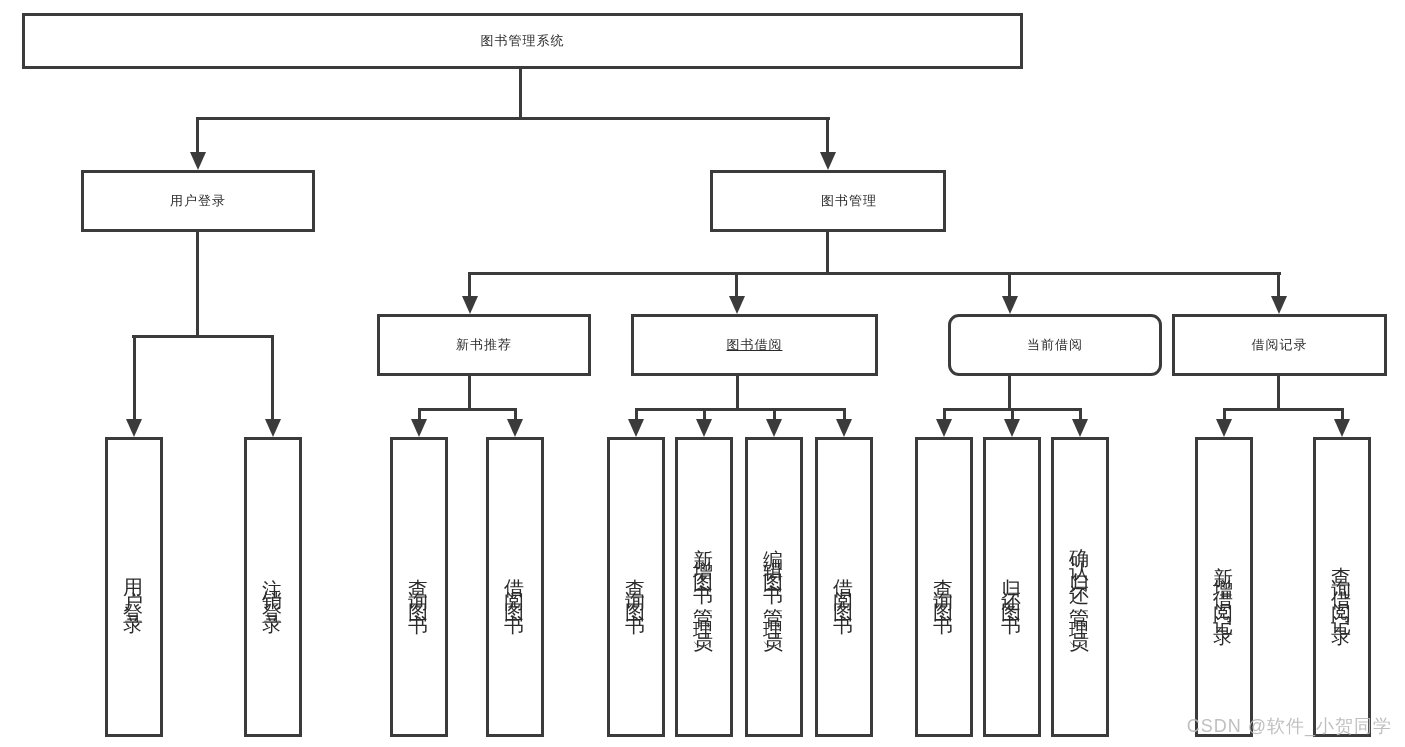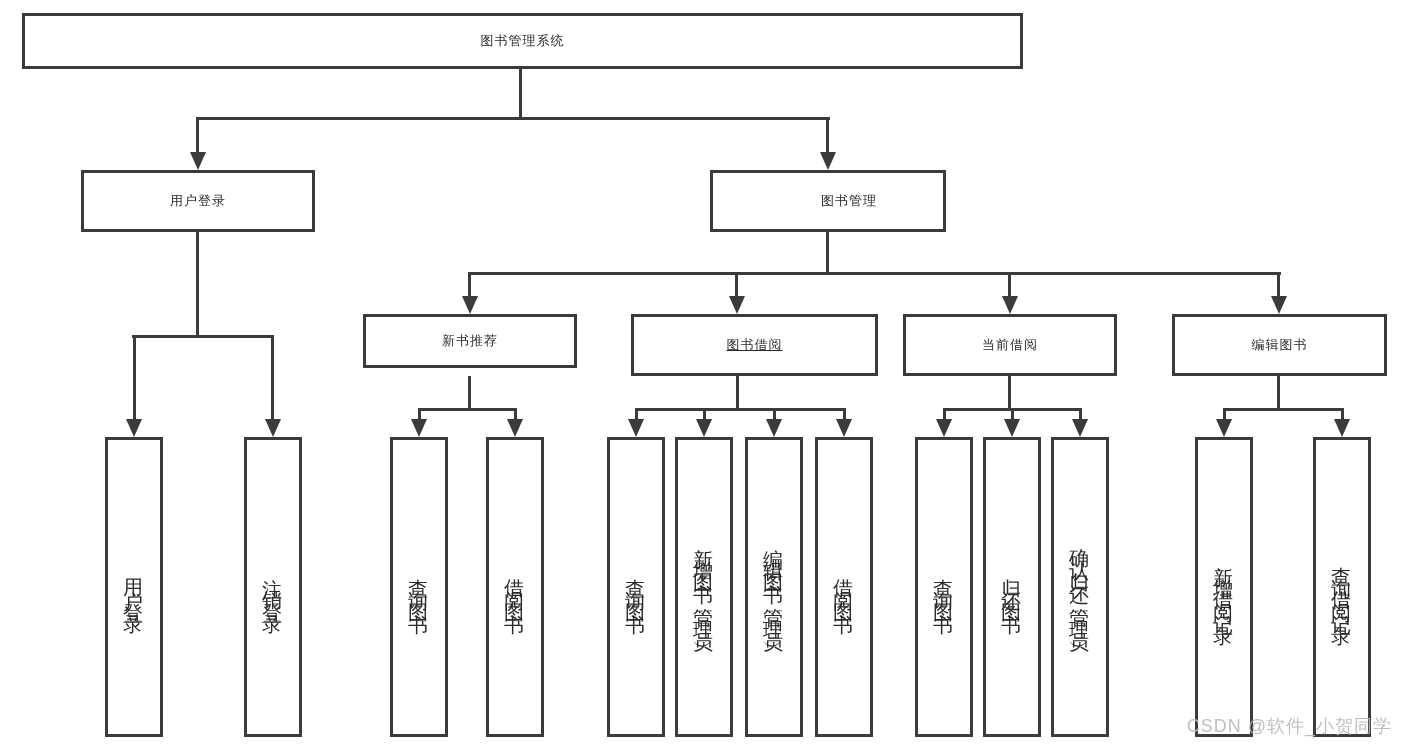--- a/index.html
+++ b/index.html
@@ -65,31 +65,31 @@
   <div class="hline" style="left:469px;top:272px;width:812px;"></div>
   <div class="vline" style="left:468px;top:272px;height:26px;"></div>
   <div class="arrow" style="left:462px;top:296px;"></div>
   <div class="vline" style="left:735px;top:272px;height:26px;"></div>
   <div class="arrow" style="left:729px;top:296px;"></div>
   <div class="vline" style="left:1008px;top:272px;height:26px;"></div>
   <div class="arrow" style="left:1002px;top:296px;"></div>
   <div class="vline" style="left:1277px;top:272px;height:26px;"></div>
   <div class="arrow" style="left:1271px;top:296px;"></div>
 
-  <div class="hbox" style="left:363px;top:314px;width:214px;height:54px;">
+  <div class="hbox" style="left:377px;top:314px;width:214px;height:62px;">
     <span>新书推荐</span>
   </div>
   <div class="hbox" style="left:631px;top:314px;width:247px;height:62px;text-decoration:underline;">
     <span>图书借阅</span>
   </div>
-  <div class="hbox" style="left:903px;top:314px;width:214px;height:62px;">
+  <div class="hbox" style="left:948px;top:314px;width:214px;height:62px;border-radius:11px;">
     <span>当前借阅</span>
   </div>
   <div class="hbox" style="left:1172px;top:314px;width:215px;height:62px;">
-    <span>编辑图书</span>
+    <span>借阅记录</span>
   </div>
 
   <div class="vline" style="left:468px;top:376px;height:34px;"></div>
   <div class="vline" style="left:736px;top:376px;height:34px;"></div>
   <div class="vline" style="left:1008px;top:376px;height:34px;"></div>
   <div class="vline" style="left:1277px;top:376px;height:34px;"></div>
 
   <div class="hline" style="left:418px;top:408px;width:99px;"></div>
   <div class="hline" style="left:635px;top:408px;width:210px;"></div>
   <div class="hline" style="left:943px;top:408px;width:139px;"></div>

